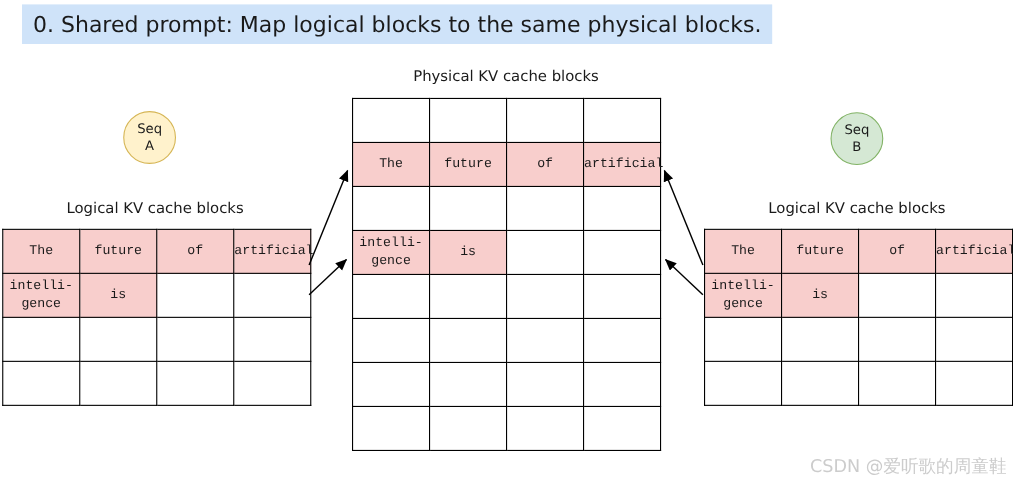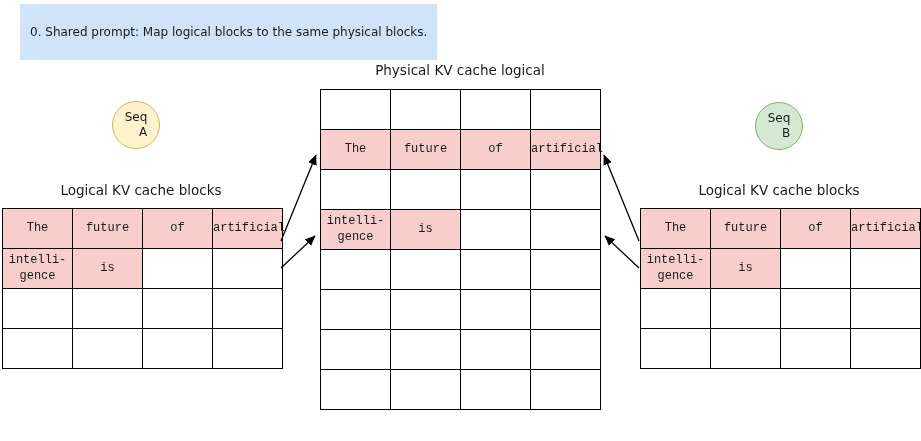--- a/index.html
+++ b/index.html
@@ -15,34 +15,34 @@
     height: 441px;
     background: #ffffff;
     overflow: hidden;
   }
   .title-badge {
     position: absolute;
     left: 20px;
     top: 4px;
     height: 28px;
     line-height: 28px;
-    padding: 14px 10px;
+    padding: 4px 10px;
     background: var(--title-highlight, #cfe3f9);
-    font-size: 12px;
+    font-size: 20px;
     white-space: nowrap;
   }
   .seq-circle {
     position: absolute;
     width: 46px;
     height: 46px;
     border-radius: 50%;
     display: flex;
     align-items: center;
     justify-content: center;
-    text-align: right;
+    text-align: center;
     font-size: 12px;
     line-height: 1.25;
     white-space: pre-line;
   }
   .seq-a {
     left: 112px;
     top: 101px;
     background: var(--seq-a-fill, #fff2cc);
     border: 1px solid var(--seq-a-border, #d6b656);
   }
@@ -118,21 +118,21 @@
 A</span>
   </div>
 
   <div class="seq-circle seq-b">
     <span>Seq
 B</span>
   </div>
 
   <div class="caption caption-left">Logical KV cache blocks</div>
 
-  <div class="caption caption-center">Physical KV cache logical</div>
+  <div class="caption caption-center">Physical KV cache blocks</div>
 
   <div class="caption caption-right">Logical KV cache blocks</div>
 
   <table class="kv t-left">
       <tbody>
         <tr>
           <td class="filled">The</td>
           <td class="filled">future</td>
           <td class="filled">of</td>
           <td class="filled">artificial</td>
@@ -248,14 +248,15 @@
       <marker id="ah" markerWidth="9" markerHeight="8" refX="7.5" refY="3.5" orient="auto">
         <path d="M0,0 L8,3.5 L0,7 z" fill="#000000"></path>
       </marker>
     </defs>
     <line x1="281" y1="241" x2="316" y2="155" marker-end="url(#ah)"></line>
     <line x1="281" y1="268" x2="315" y2="236" marker-end="url(#ah)"></line>
     <line x1="639" y1="241" x2="604" y2="155" marker-end="url(#ah)"></line>
     <line x1="639" y1="268" x2="605" y2="236" marker-end="url(#ah)"></line>
   </svg>
 
+  <div class="watermark">CSDN @爱听歌的周童鞋</div>
 
 </div>
 
 </body></html>

